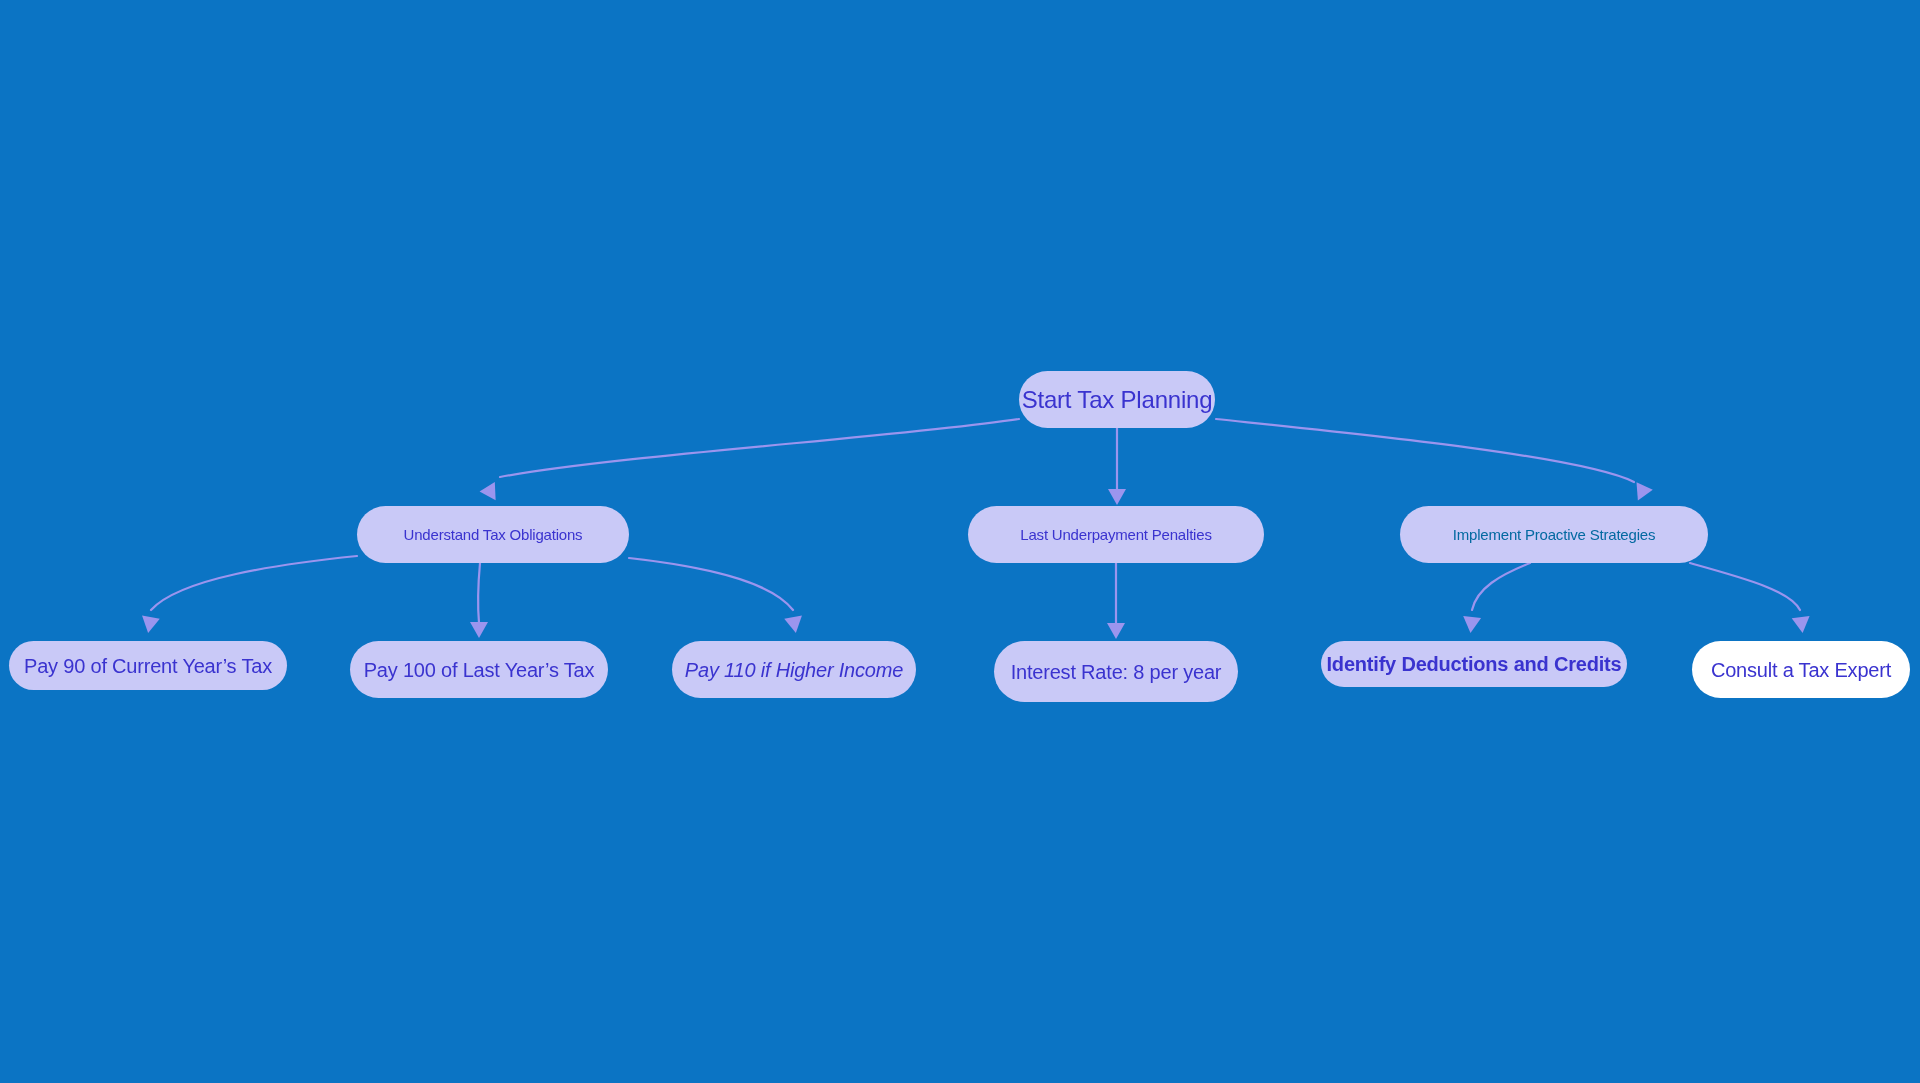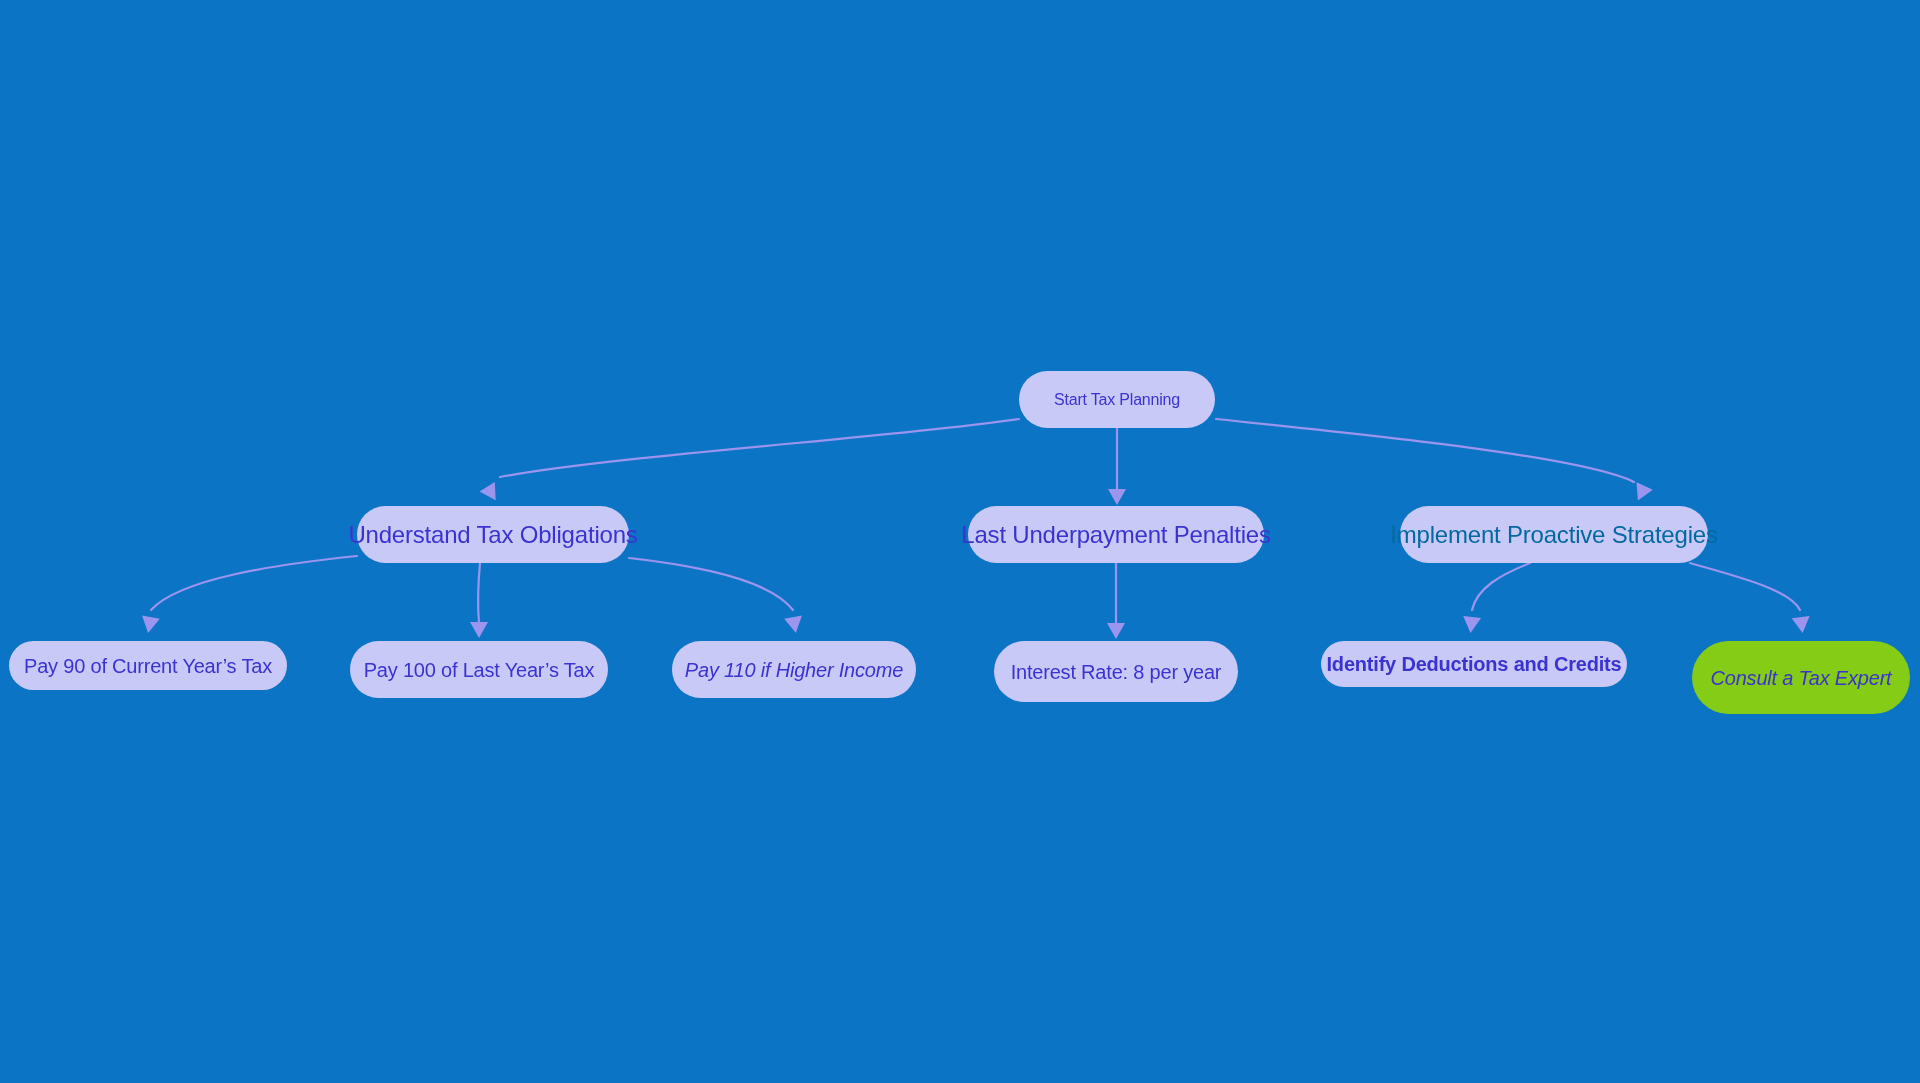--- a/index.html
+++ b/index.html
@@ -40,24 +40,24 @@
     color: #3a33cf;
     letter-spacing: -0.2px;
     white-space: nowrap;
     user-select: none;
   }
   .node-label {
     display: block;
     line-height: 1;
   }
   .node.root {
-    font-size: 16px;
+    font-size: 24px;
   }
   .node.level1 {
-    font-size: 24px;
+    font-size: 15px;
   }
   .node.level2 {
     font-size: 20px;
   }
 </style>
 </head>
 <body>
 
 <div id="canvas">
   <svg id="edge-layer" viewBox="0 0 1920 1083" width="1920" height="1083" xmlns="http://www.w3.org/2000/svg">
@@ -119,17 +119,17 @@
       </div>
       <div class="node level2" style="left: 672px; top: 641px; width: 244px; height: 57px; background: rgb(201, 201, 247); color: rgb(58, 51, 207); font-style: italic;">
         <span class="node-label">Pay 110 if Higher Income</span>
       </div>
       <div class="node level2" style="left: 994px; top: 641px; width: 244px; height: 61px; background: rgb(201, 201, 247); color: rgb(58, 51, 207);">
         <span class="node-label">Interest Rate: 8 per year</span>
       </div>
       <div class="node level2" style="left: 1321px; top: 641px; width: 306px; height: 46px; background: rgb(201, 201, 247); color: rgb(58, 51, 207); font-weight: bold;">
         <span class="node-label">Identify Deductions and Credits</span>
       </div>
-      <div class="node level2" style="left: 1692px; top: 641px; width: 218px; height: 73px; background: #84cc16; color: rgb(58, 51, 207); font-style: italic;">
+      <div class="node level2" style="left: 1692px; top: 641px; width: 218px; height: 57px; background: #ffffff; color: rgb(58, 51, 207);">
         <span class="node-label">Consult a Tax Expert</span>
       </div>
     </div>
 </div>
 
 </body></html>

